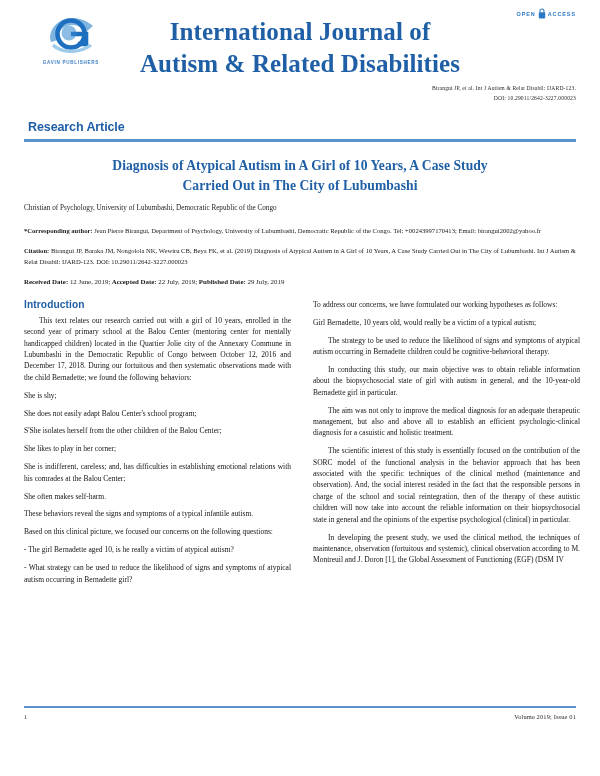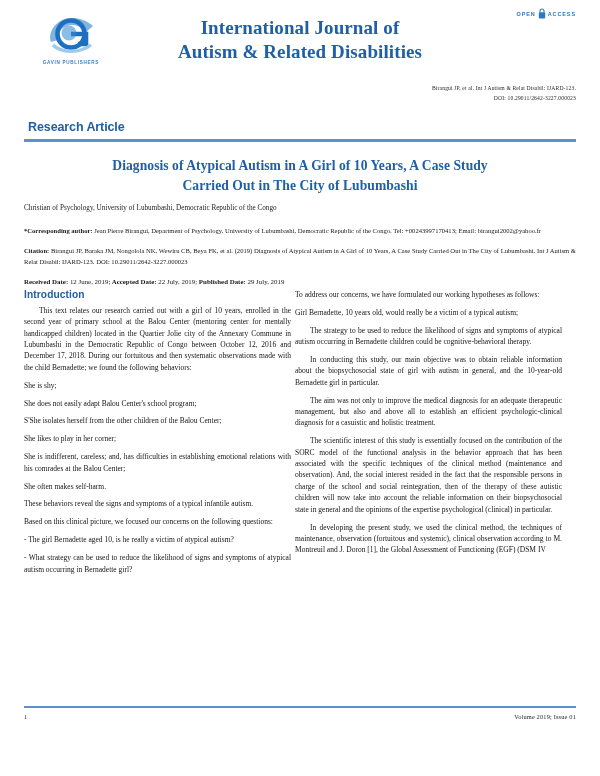--- a/index.html
+++ b/index.html
@@ -68,21 +68,21 @@
     color: #3f7fc0;
     font-weight: bold;
     white-space: nowrap;
   }
   .journal-title {
     text-align: center;
     padding-top: 16px;
     color: #1f5fa6;
     font-family: "Liberation Serif", serif;
     font-weight: bold;
-    font-size: 19px;
+    font-size: 25px;
     line-height: 1.28;
     letter-spacing: 0.1px;
   }
   .journal-title .line2 { display: block; }
 
   
   .cite-strip {
     position: absolute;
     right: 0;
     top: 83px;
@@ -161,23 +161,23 @@
   }
   .dates {
     margin-top: 9px;
     font-size: 6.9px;
     line-height: 1.5;
     color: #1a1a1a;
   }
 
   
   .columns {
-    margin-top: 2px;
+    margin-top: 12px;
     display: flex;
-    gap: 4px;
+    gap: 22px;
   }
   .col {
     width: 267px;
     flex: 0 0 267px;
   }
   .section-head {
     font-family: "Liberation Sans", sans-serif;
     font-weight: bold;
     font-size: 10.2px;
     color: #1f5fa6;

